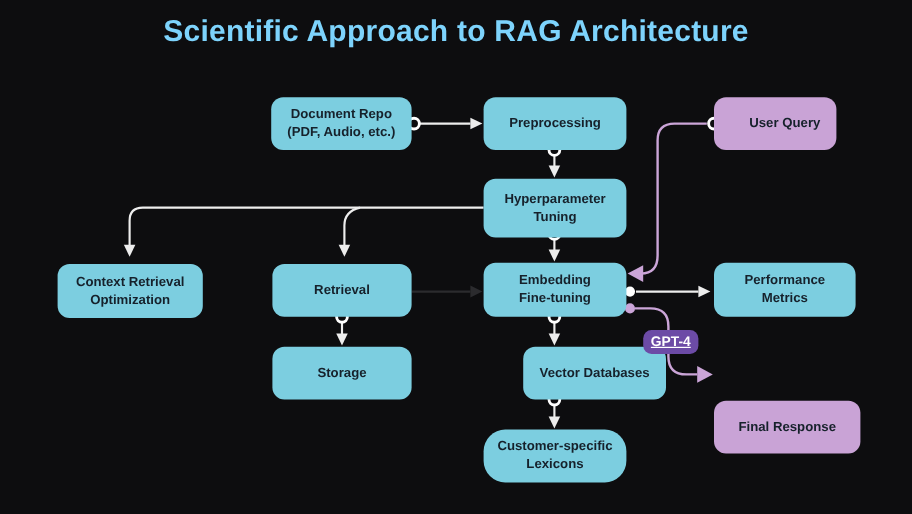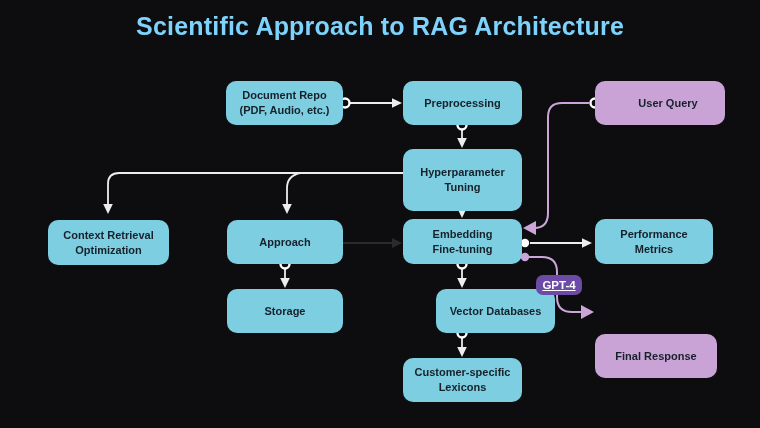--- a/index.html
+++ b/index.html
@@ -31,30 +31,30 @@
     position:absolute;left:536px;top:275px;width:46px;height:20px;
     background:#6c4ba6;border-radius:7px;
     display:flex;align-items:center;justify-content:center;
     color:#ffffff;font-size:11.5px;font-weight:700;
     z-index:3;
     text-decoration:underline;
   }
   
   .n-docrepo{left:226px;top:81px;width:117px;height:44px;}
   .n-preprocessing{left:403px;top:81px;width:119px;height:44px;}
-  .n-userquery{left:595px;top:81px;width:130px;height:44px;padding-left:20px;}
-  .n-hyperparameter{left:403px;top:149px;width:119px;height:62px;}
+  .n-userquery{left:595px;top:81px;width:102px;height:44px;padding-left:20px;}
+  .n-hyperparameter{left:403px;top:149px;width:119px;height:49px;}
   .n-contextretrieval{left:48px;top:220px;width:121px;height:45px;}
   .n-chunking{left:227px;top:220px;width:116px;height:44px;}
   .n-embedding{left:403px;top:219px;width:119px;height:45px;}
   .n-performance{left:595px;top:219px;width:118px;height:45px;}
   .n-storage{left:227px;top:289px;width:116px;height:44px;}
   .n-vector{left:403px;top:289px;width:119px;height:44px;margin-left:33px;}
   .n-finalresponse{left:595px;top:294px;width:122px;height:44px;margin-top:40px;}
-  .n-lexicons{left:403px;top:358px;width:119px;height:44px;}
+  .n-lexicons{left:403px;top:358px;width:119px;height:44px;border-radius:18px;}
   .node{z-index:2;}
 </style>
 </head>
 <body>
 
 <div class="canvas">
 
   <div class="title">Scientific Approach to RAG Architecture</div>
 
   <svg class="wires" width="760" height="428" viewBox="0 0 760 428">
@@ -131,21 +131,21 @@
   </svg>
 
   <div class="node cyan n-docrepo">Document Repo
 (PDF, Audio, etc.)</div>
   <div class="node cyan n-preprocessing">Preprocessing</div>
   <div class="node purple n-userquery">User Query</div>
   <div class="node cyan n-hyperparameter">Hyperparameter
 Tuning</div>
   <div class="node cyan n-contextretrieval">Context Retrieval
 Optimization</div>
-  <div class="node cyan n-chunking">Approach</div>
+  <div class="node cyan n-chunking">Retrieval</div>
   <div class="node cyan n-embedding">Embedding
 Fine-tuning</div>
   <div class="node cyan n-performance">Performance
 Metrics</div>
   <div class="node cyan n-storage">Storage</div>
   <div class="node cyan n-vector">Vector Databases</div>
   <div class="node purple n-finalresponse">Final Response</div>
   <div class="node cyan n-lexicons">Customer-specific
 Lexicons</div>
 

